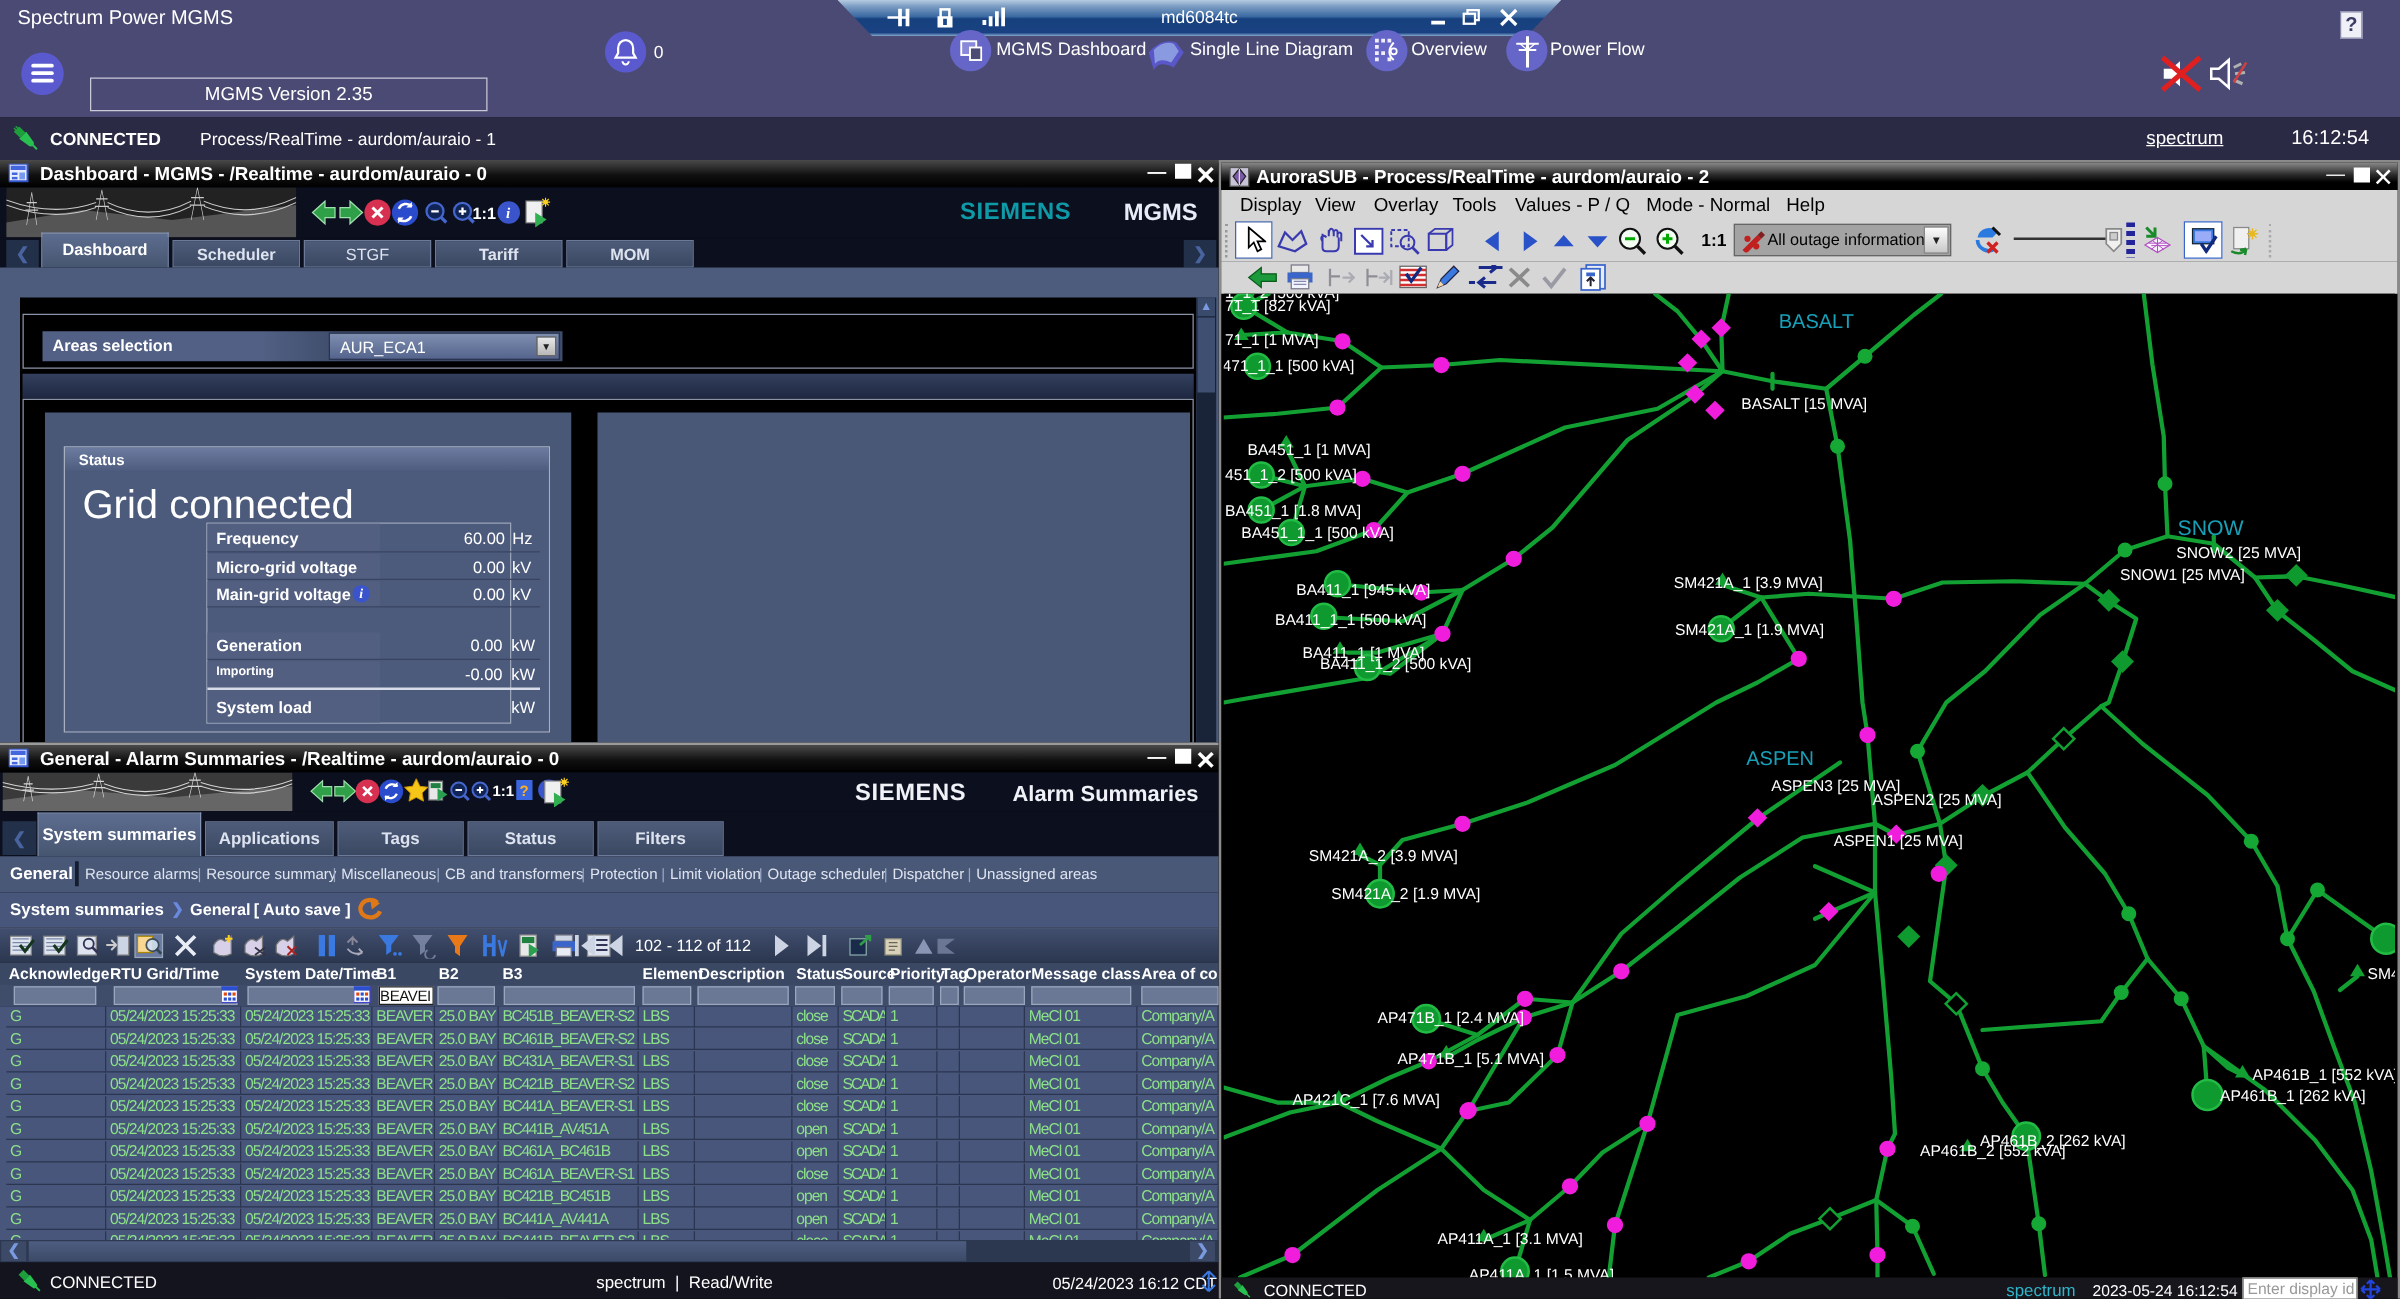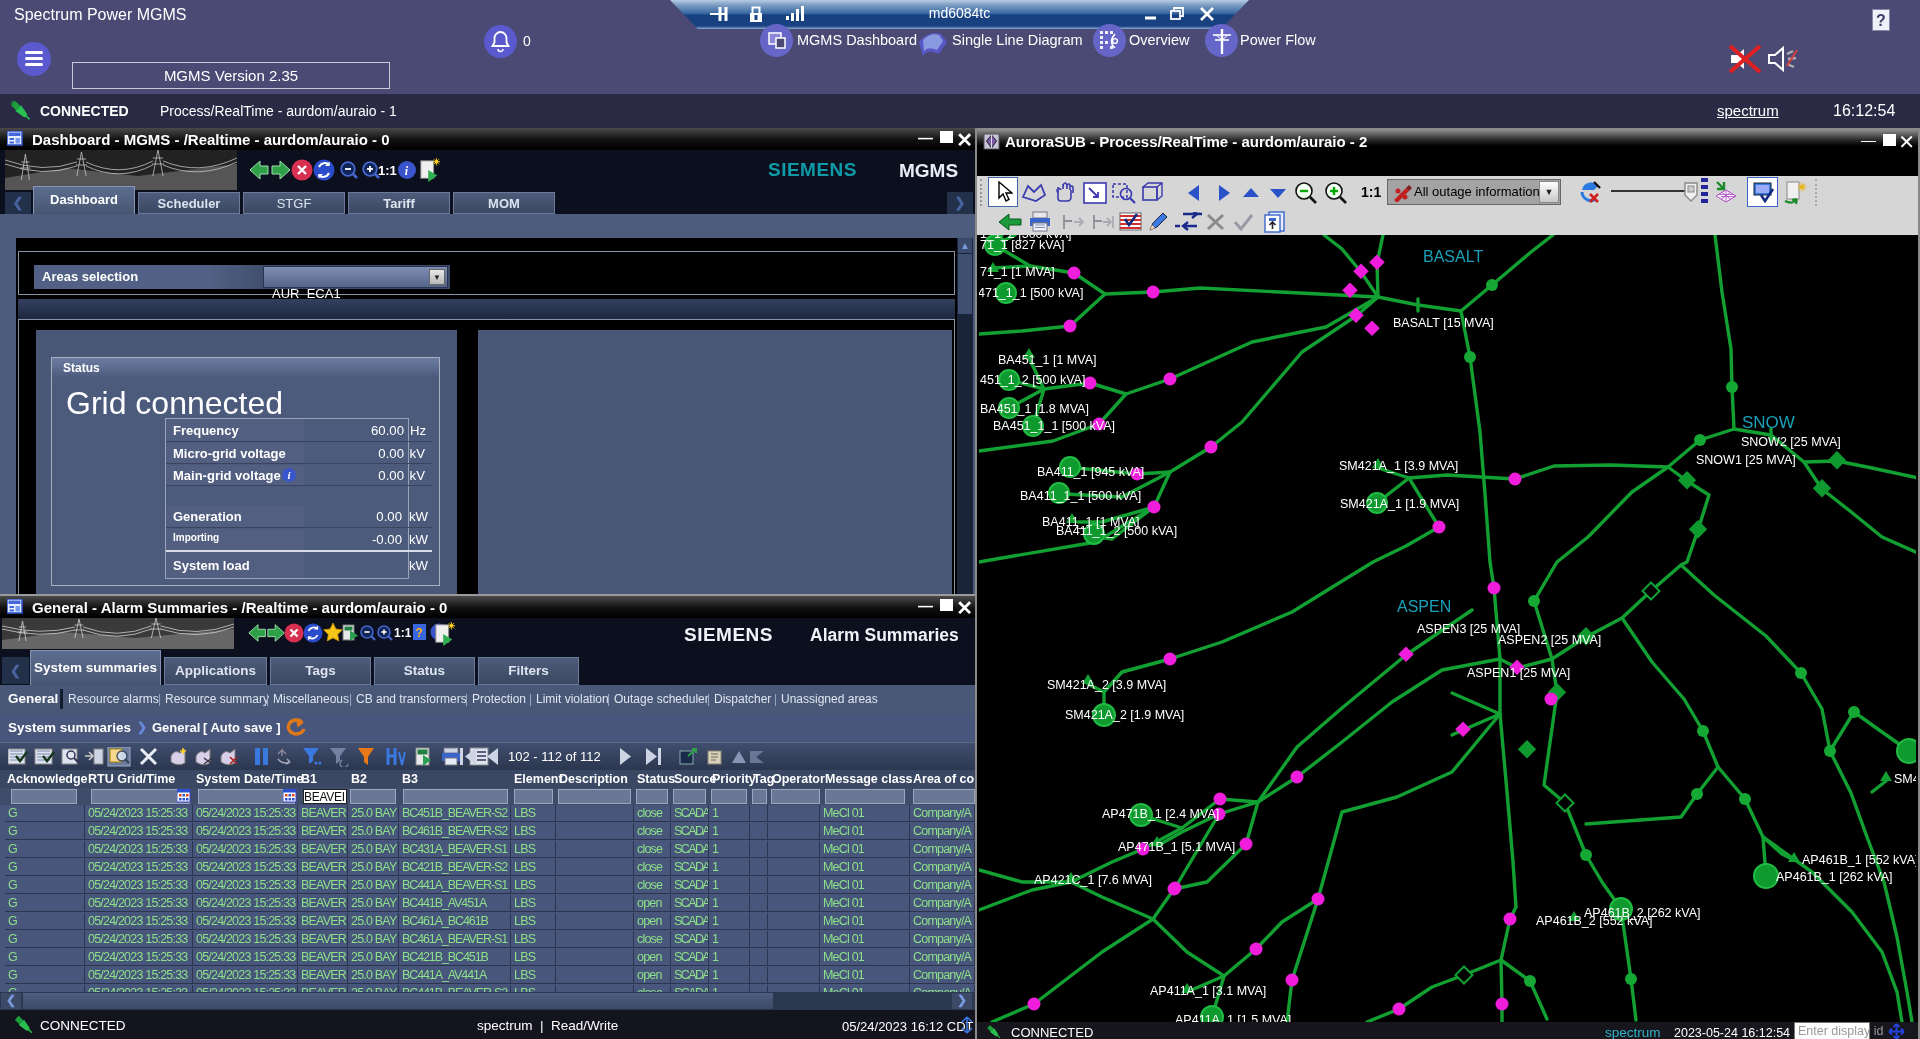--- a/index.html
+++ b/index.html
@@ -237,21 +237,21 @@
       <div class="abs" style="left:957px;top:24px;width:16px;height:356px;background:#1a2438;">
         <div class="abs" style="left:1px;top:0px;width:14px;height:15px;background:#3a4a6a;color:#7a9ae0;font-size:10px;text-align:center;line-height:15px;">▲</div>
         <div class="abs" style="left:1px;top:16px;width:14px;height:60px;background:#3f4f71;"></div>
       </div>
 
       <div class="abs" style="left:18px;top:37px;width:937px;height:44px;border:1px solid #8a94a8;background:#000;">
         <div class="abs" style="left:15px;top:13px;width:416px;height:24px;background:linear-gradient(90deg,#516084,#516084 42%,#3e4b69 58%,#3e4b69);">
           <span style="position:absolute;left:8px;top:4px;color:#fff;font-weight:bold;font-size:13px;">Areas selection</span>
         </div>
         <div class="abs" style="left:244px;top:14px;width:185px;height:22px;background:linear-gradient(#7e8eb0,#55648c);border:1px solid #2a3450;">
-          <span style="position:absolute;left:8px;top:3px;color:#fff;font-size:13px;margin-top:16px;">AUR_ECA1</span>
+          <span style="position:absolute;left:8px;top:3px;color:#fff;font-size:13px;">AUR_ECA1</span>
           <span style="position:absolute;right:2px;top:2px;width:16px;height:16px;background:linear-gradient(#e8e8e8,#b8b8b8);border:1px solid #666;color:#222;font-size:8px;text-align:center;line-height:15px;">▼</span>
         </div>
       </div>
 
       <div class="abs" style="left:18px;top:85px;width:937px;height:20px;background:linear-gradient(#33405e,#1e2740);"></div>
 
       <div class="abs" style="left:18px;top:105px;width:937px;height:276px;border:1px solid #8a94a8;background:#000;overflow:hidden;">
         <div class="abs" style="left:17px;top:10px;width:421px;height:266px;background:#4a5878;"></div>
         <div class="abs" style="left:459px;top:10px;width:474px;height:266px;background:#4a5878;"></div>
 
@@ -833,20 +833,29 @@
           <rect x="1" y="1" width="15" height="15" fill="#c8c4d8" stroke="#555"></rect>
           <path d="M8.5 2 l5 6 -5 7 -5 -7 z" fill="#7a5aa8" stroke="#222"></path>
           <path d="M8.5 2 v13" stroke="#ddd"></path>
         </svg>
       <span style="position:absolute;left:28px;top:3px;color:#fff;font-weight:bold;font-size:15px;">AuroraSUB - Process/RealTime - aurdom/auraio - 2</span>
       <span style="position:absolute;right:42px;top:1px;font-size:15px;color:#fff;">―</span>
       <span style="position:absolute;right:22px;top:4px;width:13px;height:12px;background:#fff;"></span>
       <span style="position:absolute;right:3px;top:0px;font-size:20px;color:#fff;">✕</span>
     </div>
 
+    <div class="abs" style="left:0;top:22px;width:941px;height:24px;background:#d6d6d6;color:#000;font-size:15px;">
+      <span style="position:absolute;left:15px;top:4px;">Display</span>
+      <span style="position:absolute;left:75px;top:4px;">View</span>
+      <span style="position:absolute;left:122px;top:4px;">Overlay</span>
+      <span style="position:absolute;left:185px;top:4px;">Tools</span>
+      <span style="position:absolute;left:235px;top:4px;">Values - P / Q</span>
+      <span style="position:absolute;left:340px;top:4px;">Mode - Normal</span>
+      <span style="position:absolute;left:452px;top:4px;">Help</span>
+    </div>
 
     <div class="abs" style="left:0;top:46px;width:941px;height:33px;background:#d6d6d6;">
       <div class="abs" style="left:3px;top:3px;width:4px;height:27px;border-left:2px dotted #999;"></div>
       <div class="abs" style="left:11px;top:1px;width:30px;height:30px;background:#fff;border:1.5px solid #4466aa;"></div>
       <svg class="abs" style="left:18px;top:5px" width="18" height="22" viewBox="0 0 18 22">
           <path d="M4 1 v16 l4-4 3 7 3-1.5 -3-6.5 h6 z" fill="#fff" stroke="#000" stroke-width="1.4"></path>
         </svg>
       <svg class="abs" style="left:44px;top:7px" width="26" height="20" viewBox="0 0 26 20">
           <path d="M2 14 L7 3 l6 6 7 -7 4 10 -9 6 z" fill="none" stroke="#3a3ab0" stroke-width="1.8"></path>
         </svg>
@@ -1196,19 +1205,19 @@
       <svg class="abs" style="left:8px;top:1px" width="18" height="18" viewBox="0 0 26 26">
           <g transform="rotate(-45 13 13)">
             <rect x="10" y="2" width="6" height="7" fill="#1da03c"></rect>
             <path d="M9 9 h8 l-1.5 9 a2.5 2.5 0 0 1 -5 0 z" fill="#28c050"></path>
             <rect x="12.3" y="18" width="1.6" height="7" fill="#28c050"></rect>
           </g>
         </svg>
       <span style="position:absolute;left:34px;top:3px;font-size:13px;">CONNECTED</span>
       <span style="position:absolute;left:628px;top:3px;font-size:13.5px;color:#30b4c8;">spectrum</span>
       <span style="position:absolute;left:697px;top:4px;font-size:12.5px;">2023-05-24 16:12:54</span>
-      <span style="position:absolute;left:817px;top:0px;width:76px;height:18px;background:#fff;border:1px solid #777;color:#999;font-size:12.5px;line-height:17px;padding-left:3px;white-space:nowrap;">Enter display id</span>
+      <span style="position:absolute;left:817px;top:0px;width:92px;height:18px;background:#fff;border:1px solid #777;color:#999;font-size:12.5px;line-height:17px;padding-left:3px;white-space:nowrap;">Enter display id</span>
       <svg class="abs" style="left:911px;top:1px" width="17" height="17" viewBox="0 0 17 17">
           <path d="M8.5 1 v15 M1 8.5 h15 M8.5 1 l-3 3 M8.5 1 l3 3 M8.5 16 l-3 -3 M8.5 16 l3 -3 M1 8.5 l3 -3 M1 8.5 l3 3 M16 8.5 l-3 -3 M16 8.5 l-3 3" stroke="#2244dd" stroke-width="1.8" fill="none"></path>
         </svg>
     </div>
   </div>
 </div>
 
 </body></html>

